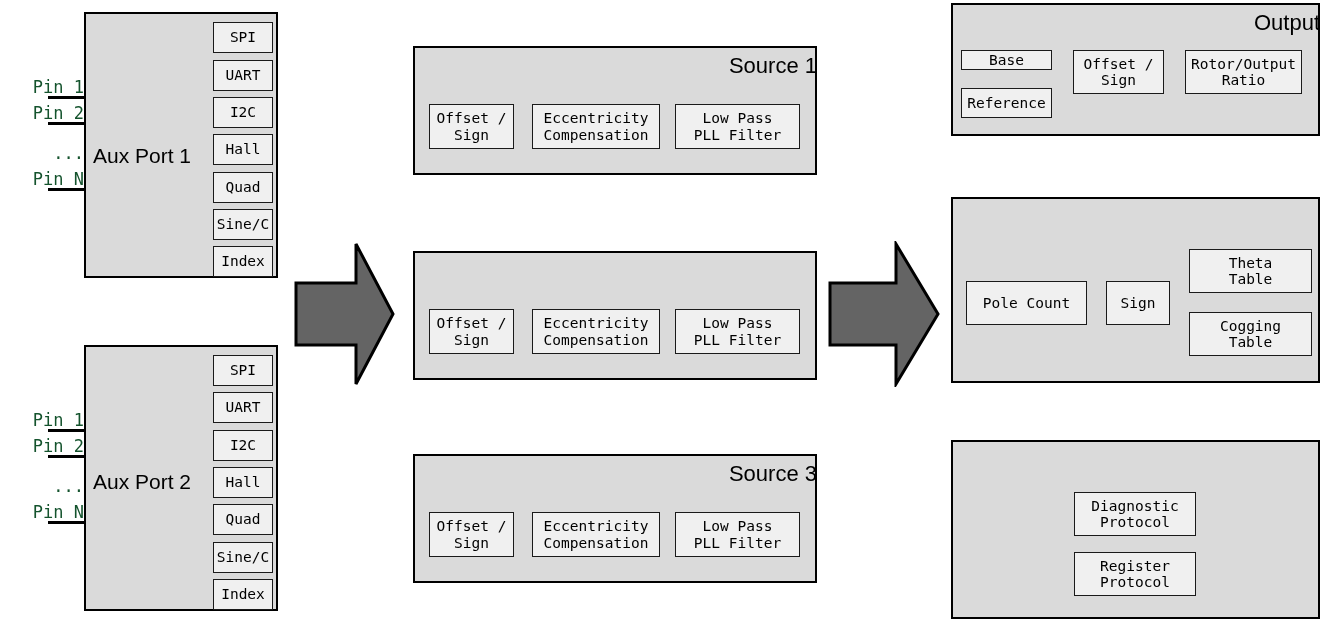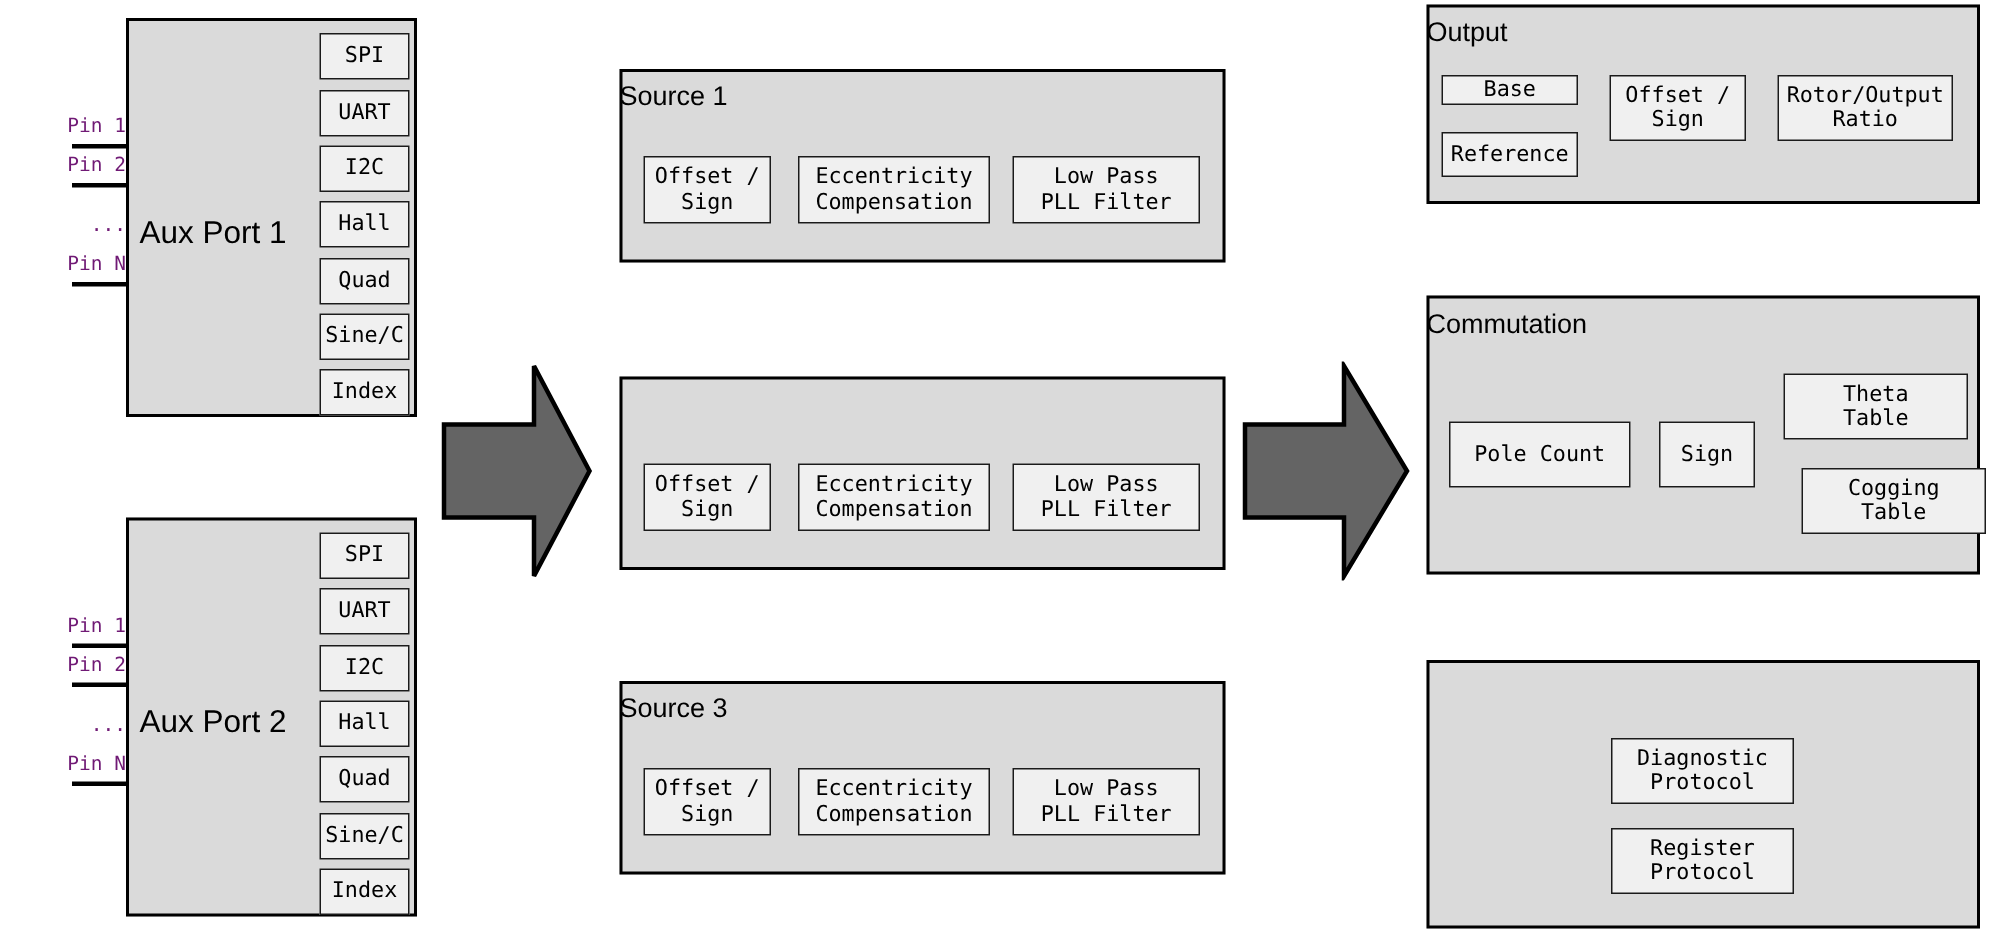--- a/index.html
+++ b/index.html
@@ -23,23 +23,23 @@
   .panel {
     position: absolute;
     background: #dadada;
     border: 2px solid #000000;
     box-sizing: border-box;
   }
   .panel-title {
     position: absolute;
     left: 0;
     right: 0;
-    text-align: left;
+    text-align: right;
     font-family: "Liberation Sans", sans-serif;
-    font-size: 18px;
+    font-size: 22px;
     color: #000000;
     line-height: 1;
   }
 
   
   .chip {
     position: absolute;
     background: #f0f0f0;
     border: 1.6px solid #1a1a1a;
     box-sizing: border-box;
@@ -58,22 +58,22 @@
   .aux-label {
     position: absolute;
     font-family: "Liberation Sans", sans-serif;
     font-size: 21px;
     color: #000000;
     white-space: nowrap;
   }
   .pin-label {
     position: absolute;
     font-family: "DejaVu Sans Mono", monospace;
-    font-size: 13px;
-    color: #701a75;
+    font-size: 17px;
+    color: #14532d;
     white-space: nowrap;
     text-align: right;
   }
   .pin-line {
     position: absolute;
     height: 0;
     border-top: 3px solid #000000;
   }
 
   
@@ -174,26 +174,25 @@
   <div class="panel" style="left:951px; top:3px; width:369px; height:133px;"></div>
   <div class="panel-title" style="left:951px; top:12px; width:369px;">Output</div>
   <div class="chip" style="left:961px; top:50px; width:91px; height:20px;">Base</div>
   <div class="chip" style="left:961px; top:88px; width:91px; height:30px;">Reference</div>
   <div class="chip" style="left:1073px; top:50px; width:91px; height:44px;">Offset /
 Sign</div>
   <div class="chip" style="left:1185px; top:50px; width:117px; height:44px;">Rotor/Output
 Ratio</div>
 
   <div class="panel" style="left:951px; top:197px; width:369px; height:186px;"></div>
-  <div class="panel-title" style="left:951px; top:207px; width:369px;">Commutation</div>
   <div class="chip" style="left:966px; top:281px; width:121px; height:44px;">Pole Count</div>
   <div class="chip" style="left:1106px; top:281px; width:64px; height:44px;">Sign</div>
   <div class="chip" style="left:1189px; top:249px; width:123px; height:44px;">Theta
 Table</div>
-  <div class="chip" style="left:1189px; top:312px; width:123px; height:44px;margin-left:12px;">Cogging
+  <div class="chip" style="left:1189px; top:312px; width:123px; height:44px;">Cogging
 Table</div>
 
   <div class="panel" style="left:951px; top:440px; width:369px; height:179px;"></div>
   <div class="chip" style="left:1074px; top:492px; width:122px; height:44px;">Diagnostic
 Protocol</div>
   <div class="chip" style="left:1074px; top:552px; width:122px; height:44px;">Register
 Protocol</div>
 
 </div>
 

